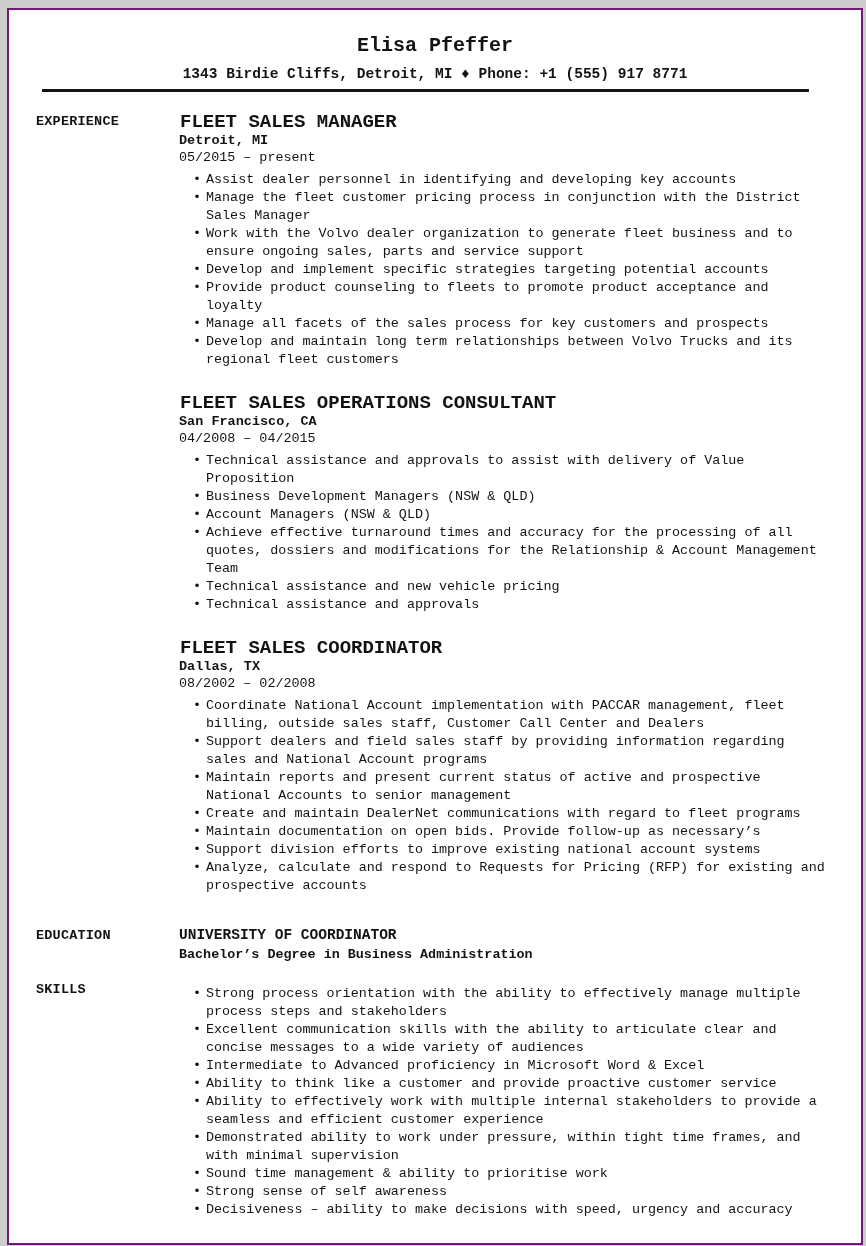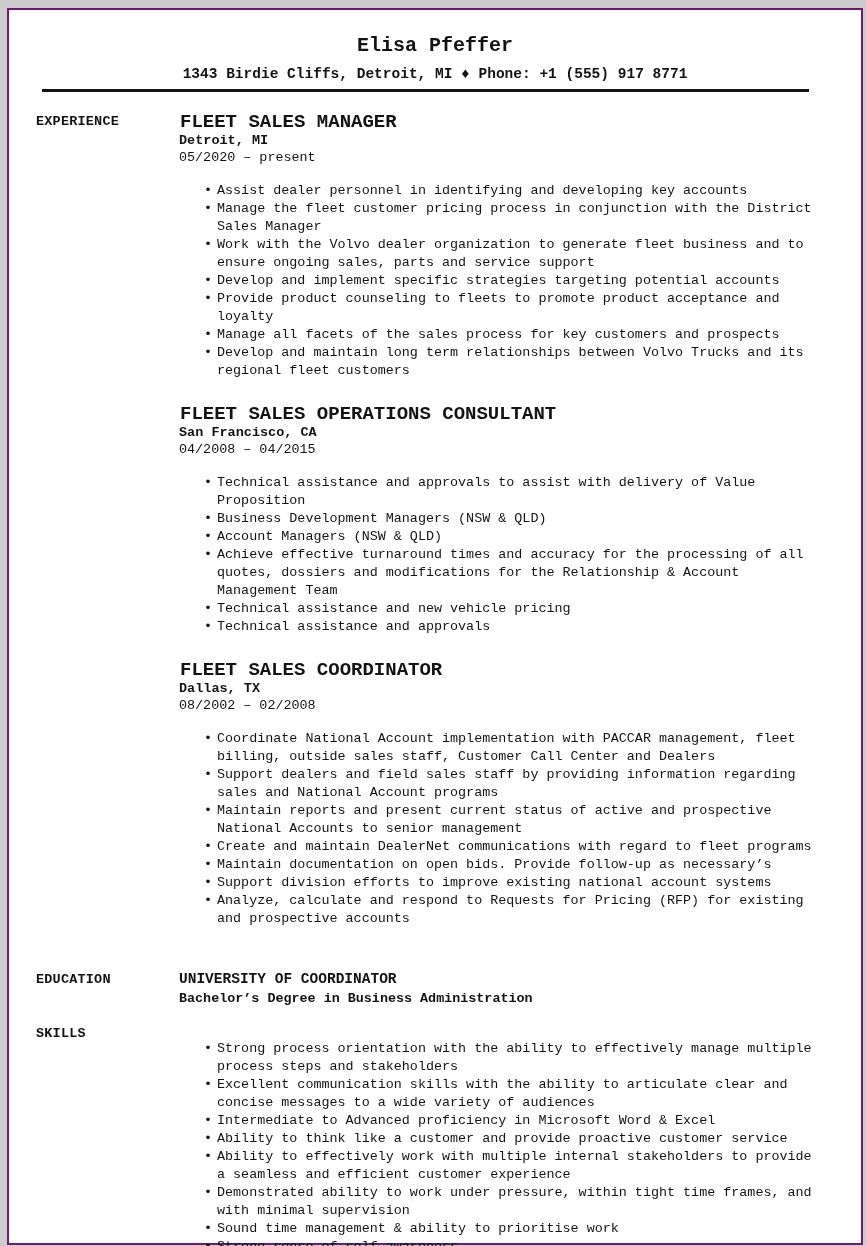--- a/index.html
+++ b/index.html
@@ -31,21 +31,21 @@
     padding-left: 27px; font-size: 13.5px; font-weight: 700;
     line-height: 19px; letter-spacing: 0.2px;
   }
   .content { flex: 1; padding-right: 30px; }
 
   .job + .job { margin-top: 25px; }
   .job-title    { margin: 1px; font-size: 19px; font-weight: 700; line-height: 19px; }
   .job-location { font-size: 13.5px; font-weight: 700; line-height: 16px; }
   .job-dates    { font-size: 13.4px; line-height: 17px; }
 
-  ul.bullets { list-style: none; margin: 16px; padding: 0; font-size: 13.4px; line-height: 18px; }
+  ul.bullets { list-style: none; margin: 5px; padding: 0; font-size: 13.4px; line-height: 18px; }
   ul.bullets li { position: relative; padding-left: 22px; }
   ul.bullets li::before { content: "\2022"; position: absolute; left: 9px; top: 0; }
 
   .section-education { margin-top: 26px; justify-content: flex-end; }
   .education-school { font-size: 14.5px; font-weight: 700; line-height: 19px; }
   .education-degree { font-size: 13.4px; font-weight: 700; line-height: 19px; }
   .section-skills { margin-top: 16px; }
 </style>
 </head>
 <body>
@@ -60,21 +60,21 @@
 
   <main class="main">
 
     <section class="row">
       <div class="label">EXPERIENCE</div>
       <div class="content">
 
           <article class="job">
             <h2 class="job-title">FLEET SALES MANAGER</h2>
             <div class="job-location">Detroit, MI</div>
-            <div class="job-dates">05/2020 – present</div>
+            <div class="job-dates">05/2015 – present</div>
             <ul class="bullets">
 
                 <li>Assist dealer personnel in identifying and developing key accounts</li>
 
                 <li>Manage the fleet customer pricing process in conjunction with the District Sales Manager</li>
 
                 <li>Work with the Volvo dealer organization to generate fleet business and to ensure ongoing sales, parts and service support</li>
 
                 <li>Develop and implement specific strategies targeting potential accounts</li>
 

